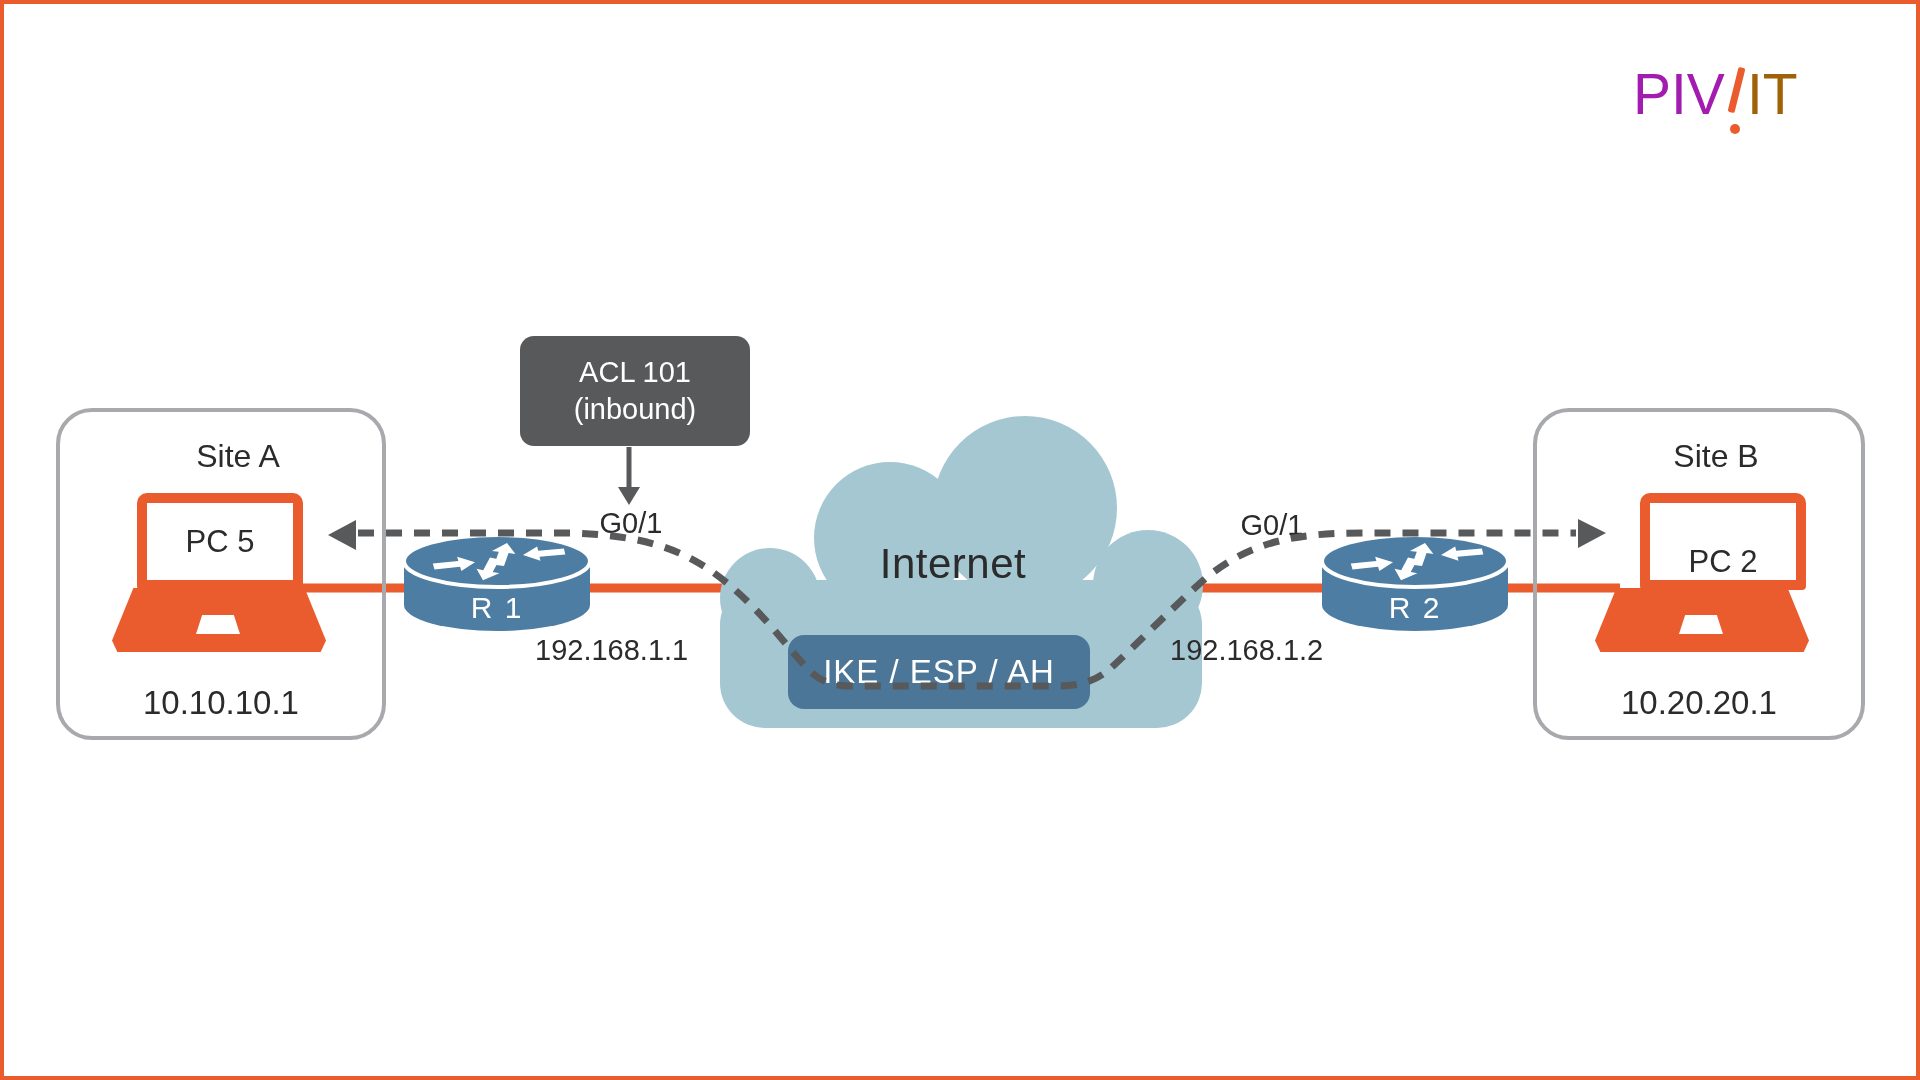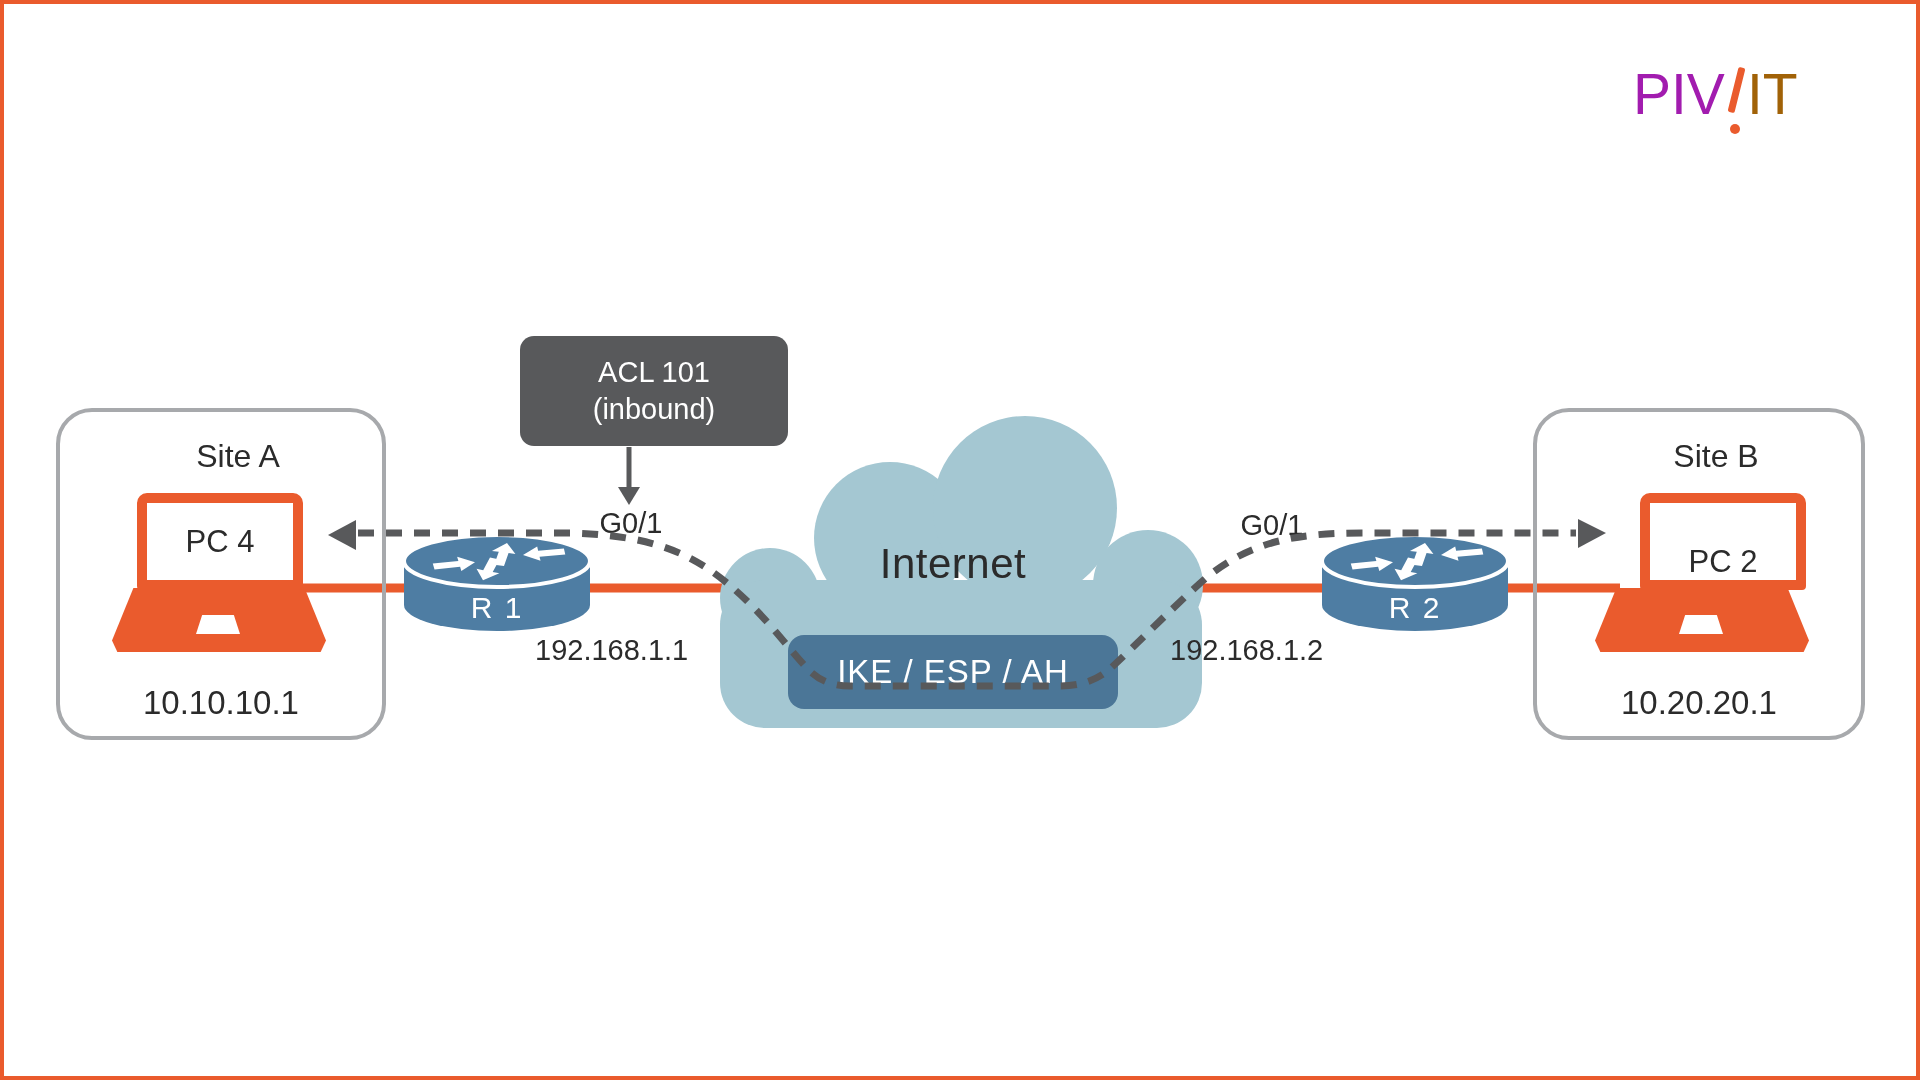--- a/index.html
+++ b/index.html
@@ -28,28 +28,28 @@
   
   .lap-screen{position:absolute;top:493px;width:166px;height:97px;border:10px solid #ea5b2d;
               border-radius:10px 10px 4px 4px;box-sizing:border-box;background:#fff;
               display:flex;align-items:center;justify-content:center;font-size:31px;}
   .lap-base{position:absolute;top:588px;width:214px;height:64px;background:#ea5b2d;
             clip-path:polygon(10% 0,90% 0,100% 82%,97.5% 100%,2.5% 100%,0 82%);}
   .lap-pad{position:absolute;top:615px;width:44px;height:19px;background:#fff;
            clip-path:polygon(14% 0,86% 0,100% 100%,0 100%);}
 
   
-  .acl-box{position:absolute;left:520px;top:336px;width:268px;height:110px;background:#58595b;
+  .acl-box{position:absolute;left:520px;top:336px;width:230px;height:110px;background:#58595b;
            border-radius:14px;color:#fff;display:flex;flex-direction:column;align-items:center;
            justify-content:center;font-size:29px;line-height:37px;text-align:center;}
   .iface{position:absolute;width:140px;text-align:center;font-size:29px;}
   .rtr-ip{position:absolute;width:200px;text-align:left;font-size:29px;}
   .internet-label{position:absolute;left:803px;top:540px;width:300px;text-align:center;
                   font-size:42px;letter-spacing:0.5px;}
-  .ike-box{position:absolute;left:788px;top:635px;width:330px;height:74px;background:#4b7697;
+  .ike-box{position:absolute;left:788px;top:635px;width:302px;height:74px;background:#4b7697;
            border-radius:16px;color:#fff;display:flex;align-items:center;justify-content:center;
            font-size:33px;letter-spacing:1px;}
 </style>
 </head>
 <body>
 
 <svg class="layer" viewBox="0 0 1920 1080">
 
   <line x1="300" y1="588" x2="1620" y2="588" stroke="#ea5b2d" stroke-width="9"></line>
 
@@ -86,21 +86,21 @@
     </g>
     <text x="1415" y="618" text-anchor="middle" fill="#ffffff" font-size="30" letter-spacing="2">R 2</text>
   </g>
 </svg>
 
 <div class="sitebox" style="left:56px;width:330px;"></div>
 <div class="site-title" style="left:56px;">Site A</div>
 <div class="lap-base" style="left:112px;"></div>
 <div class="lap-pad" style="left:196px;"></div>
 <div class="lap-screen" style="left:137px;">
-  <span>PC 4</span>
+  <span>PC 5</span>
 </div>
 <div class="site-ip" style="left:56px;">10.10.10.1</div>
 
 <div class="sitebox" style="left:1533px;width:332px;"></div>
 <div class="site-title" style="left:1534px;">Site B</div>
 <div class="lap-base" style="left:1595px;"></div>
 <div class="lap-pad" style="left:1679px;"></div>
 <div class="lap-screen" style="left:1640px;align-items:flex-end;">
   <span>PC 2</span>
 </div>

